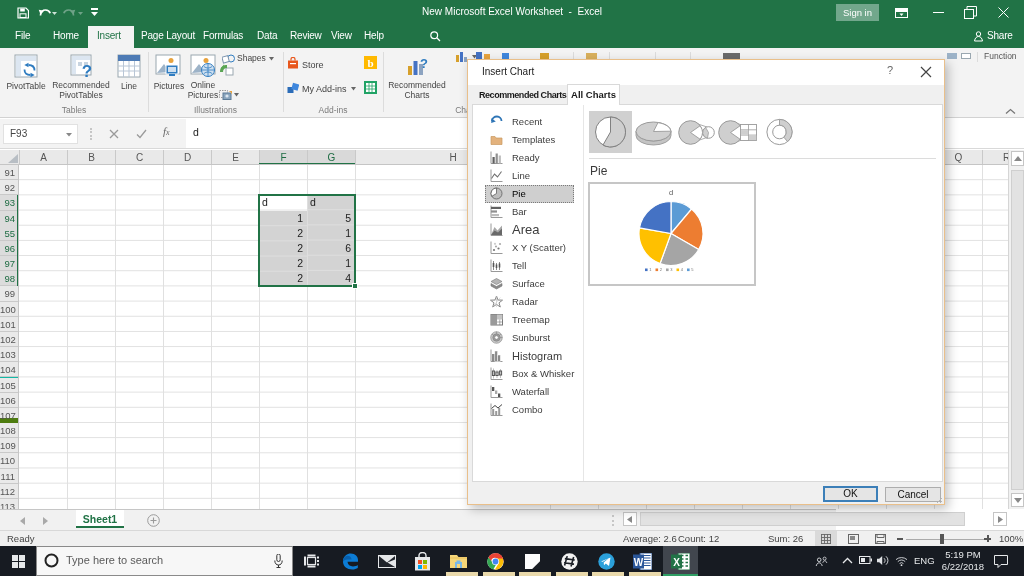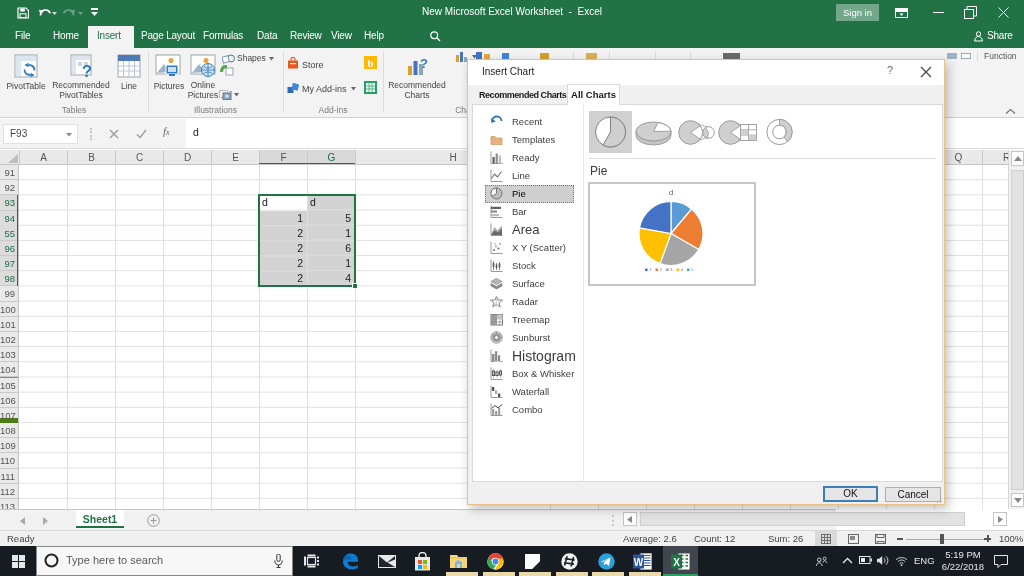--- a/index.html
+++ b/index.html
@@ -349,21 +349,21 @@
     </svg>
 <div class="ab" style="left:640px;top:1.5px;width:325px;height:14px;background:#e2e2e2;border:1px solid #cfcfcf"></div>
 <div class="ab" style="left:993px;top:1.5px;width:14px;height:14px;background:#fff;border:1px solid #c5c5c5"></div>
 <svg class="ab" style="left:998px;top:5.5px" width="5" height="7" viewBox="0 0 5 7">
       <path d="M0 0l5 3.5L0 7z" fill="#888"></path>
     </svg>
 </div>
 <div class="ab" style="left:0;top:530px;width:1024px;height:16px;background:#f0f0f0;border-top:1px solid #d8d8d8;font-size:9.5px;color:#444">
 <div class="ab" style="left:7px;top:2px">Ready</div>
 <div class="ab" style="left:623px;top:2px">Average: 2.6</div>
-<div class="ab" style="left:694px;top:2px">Count: 12</div>
+<div class="ab" style="left:678px;top:2px">Count: 12</div>
 <div class="ab" style="left:768px;top:2px">Sum: 26</div>
 <div class="ab" style="left:815px;top:0px;width:22px;height:16px;background:#dadada"></div>
 <svg class="ab" style="left:821px;top:3px" width="10" height="10" viewBox="0 0 10 10">
       <path d="M0 .5h10M0 3.5h10M0 6.5h10M0 9.5h10M.5 0v10M3.5 0v10M6.5 0v10M9.5 0v10" stroke="#666" stroke-width=".9"></path>
     </svg>
 <svg class="ab" style="left:848px;top:3px" width="11" height="10" viewBox="0 0 11 10">
       <rect x=".5" y=".5" width="10" height="9" fill="none" stroke="#666"></rect>
       <rect x="2" y="2" width="5" height="4" fill="#888"></rect>
     </svg>
 <svg class="ab" style="left:875px;top:3px" width="11" height="10" viewBox="0 0 11 10">
@@ -563,21 +563,21 @@
       <circle cx="5" cy="2.8" r="1.1" fill="#ccc"></circle>
     </svg>
 <div class="ab" style="left:44px;top:178.5px;height:18px;line-height:18px;color:#3c3c3c;font-size:9.5px">X Y (Scatter)</div>
 <svg class="ab" style="left:22px;top:198.5px" width="13" height="13" viewBox="0 0 13 13">
       <path d="M1 .5V12.5H12.5" fill="none" stroke="#999"></path>
       <path d="M3.5 2v9M6.5 4v7M9.5 3v8" stroke="#888"></path>
       <rect x="2.7" y="4" width="1.6" height="4" fill="#555"></rect>
       <rect x="5.7" y="5.5" width="1.6" height="3.5" fill="#555"></rect>
       <rect x="8.7" y="4.5" width="1.6" height="4" fill="#555"></rect>
     </svg>
-<div class="ab" style="left:44px;top:196.5px;height:18px;line-height:18px;color:#3c3c3c;font-size:9.5px">Stock</div>
+<div class="ab" style="left:44px;top:196.5px;height:18px;line-height:18px;color:#3c3c3c;font-size:9.5px">Tell</div>
 <svg class="ab" style="left:22px;top:216.5px" width="13" height="13" viewBox="0 0 13 13">
       <path d="M6.5 1.5 12 4.5 6.5 7.5 1 4.5z" fill="#b5b5b5" stroke="#777" stroke-width=".6"></path>
       <path d="M1 6.5l5.5 3L12 6.5v2.5l-5.5 3L1 9z" fill="#8a8a8a" stroke="#777" stroke-width=".6"></path>
     </svg>
 <div class="ab" style="left:44px;top:214.5px;height:18px;line-height:18px;color:#3c3c3c;font-size:9.5px">Surface</div>
 <svg class="ab" style="left:22px;top:234.5px" width="13" height="13" viewBox="0 0 13 13">
       <path d="M6.5 1 8 5l4.5.2-3.5 2.6 1.3 4.2-3.8-2.6-3.8 2.6L4 7.8.5 5.2 5 5z" fill="none" stroke="#888"></path>
       <path d="M6.5 1v11M.5 5.2l12-.2M2.7 12l7.6-9.5" stroke="#bbb" stroke-width=".5"></path>
     </svg>
 <div class="ab" style="left:44px;top:232.5px;height:18px;line-height:18px;color:#3c3c3c;font-size:9.5px">Radar</div>
@@ -594,21 +594,21 @@
       <circle cx="6.5" cy="6.5" r="1.8" fill="#fff" stroke="#808080" stroke-width=".6"></circle>
       <path d="M6.5 .7v2M11 3l-1.5 1.5M12.3 6.5h-2M2 3l1.5 1.5" stroke="#808080" stroke-width=".6"></path>
     </svg>
 <div class="ab" style="left:44px;top:268.5px;height:18px;line-height:18px;color:#3c3c3c;font-size:9.5px">Sunburst</div>
 <svg class="ab" style="left:22px;top:288.5px" width="13" height="13" viewBox="0 0 13 13">
       <path d="M1 .5V12.5H12.5" fill="none" stroke="#999"></path>
       <rect x="2" y="5" width="2.8" height="7.5" fill="#8a8a8a"></rect>
       <rect x="4.8" y="2" width="2.8" height="10.5" fill="#8a8a8a" stroke="#fff" stroke-width=".5"></rect>
       <rect x="7.6" y="6" width="2.8" height="6.5" fill="#8a8a8a" stroke="#fff" stroke-width=".5"></rect>
     </svg>
-<div class="ab" style="left:44px;top:286.5px;height:18px;line-height:18px;color:#3c3c3c;font-size:14px">Histogram</div>
+<div class="ab" style="left:44px;top:286.5px;height:18px;line-height:18px;color:#3c3c3c;font-size:11px">Histogram</div>
 <svg class="ab" style="left:22px;top:306.5px" width="13" height="13" viewBox="0 0 13 13">
       <path d="M1 .5V12.5H12.5" fill="none" stroke="#999"></path>
       <path d="M3.5 1.5v10M7 3v8M10.5 2v9" stroke="#999" stroke-width=".6"></path>
       <rect x="2.4" y="4" width="2.2" height="4.5" fill="none" stroke="#555"></rect>
       <rect x="5.9" y="5" width="2.2" height="3.5" fill="none" stroke="#555"></rect>
       <rect x="9.4" y="4" width="2.2" height="4" fill="none" stroke="#555"></rect>
     </svg>
 <div class="ab" style="left:44px;top:304.5px;height:18px;line-height:18px;color:#3c3c3c;font-size:9.5px">Box &amp; Whisker</div>
 <svg class="ab" style="left:22px;top:324.5px" width="13" height="13" viewBox="0 0 13 13">
       <path d="M1 .5V12.5H12.5" fill="none" stroke="#999"></path>

